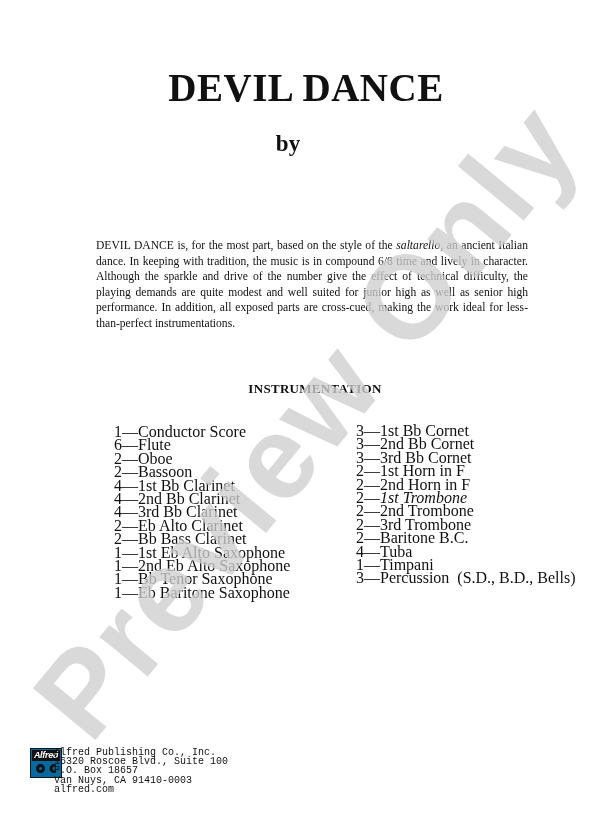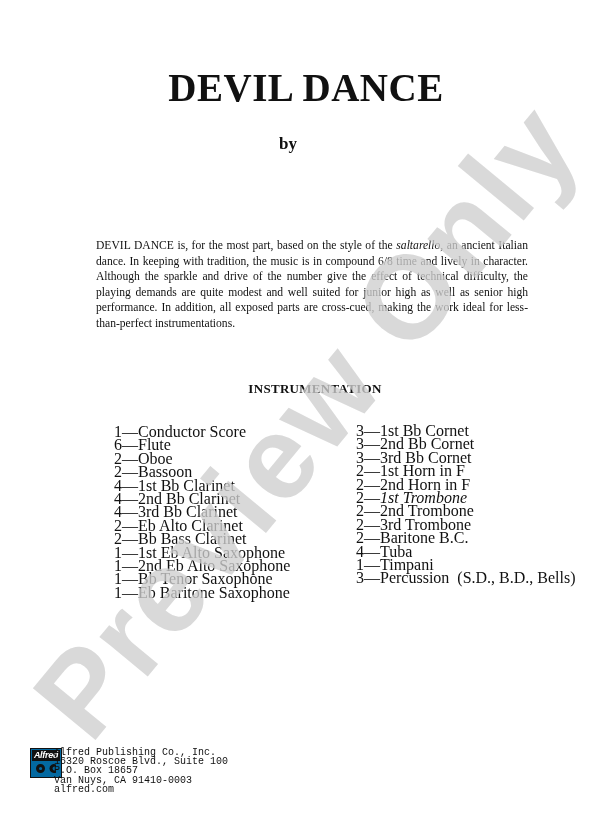--- a/index.html
+++ b/index.html
@@ -10,21 +10,21 @@
     }
     .page { position: absolute; inset: 0; }
 
     .title {
       position: absolute; left: 0; width: 612px; top: 66px;
       text-align: center; font-weight: bold; font-size: 39px;
       letter-spacing: 0.5px; line-height: 44px; margin: 0;
     }
     .by {
       position: absolute; left: 0; width: 576px; top: 134px;
-      text-align: center; font-weight: bold; font-size: 17px; line-height: 20px;
+      text-align: center; font-weight: bold; font-size: 23px; line-height: 20px;
     }
     .composer {
       position: absolute; left: 0; width: 612px; top: 153px;
       text-align: center; font-weight: bold; font-size: 17px; line-height: 22px;
       letter-spacing: 0.3px;
     }
 
     .description {
       position: absolute; left: 96px; width: 432px; top: 238px;
       font-size: 11.6px; line-height: 15.5px; text-align: justify; margin: 0;

